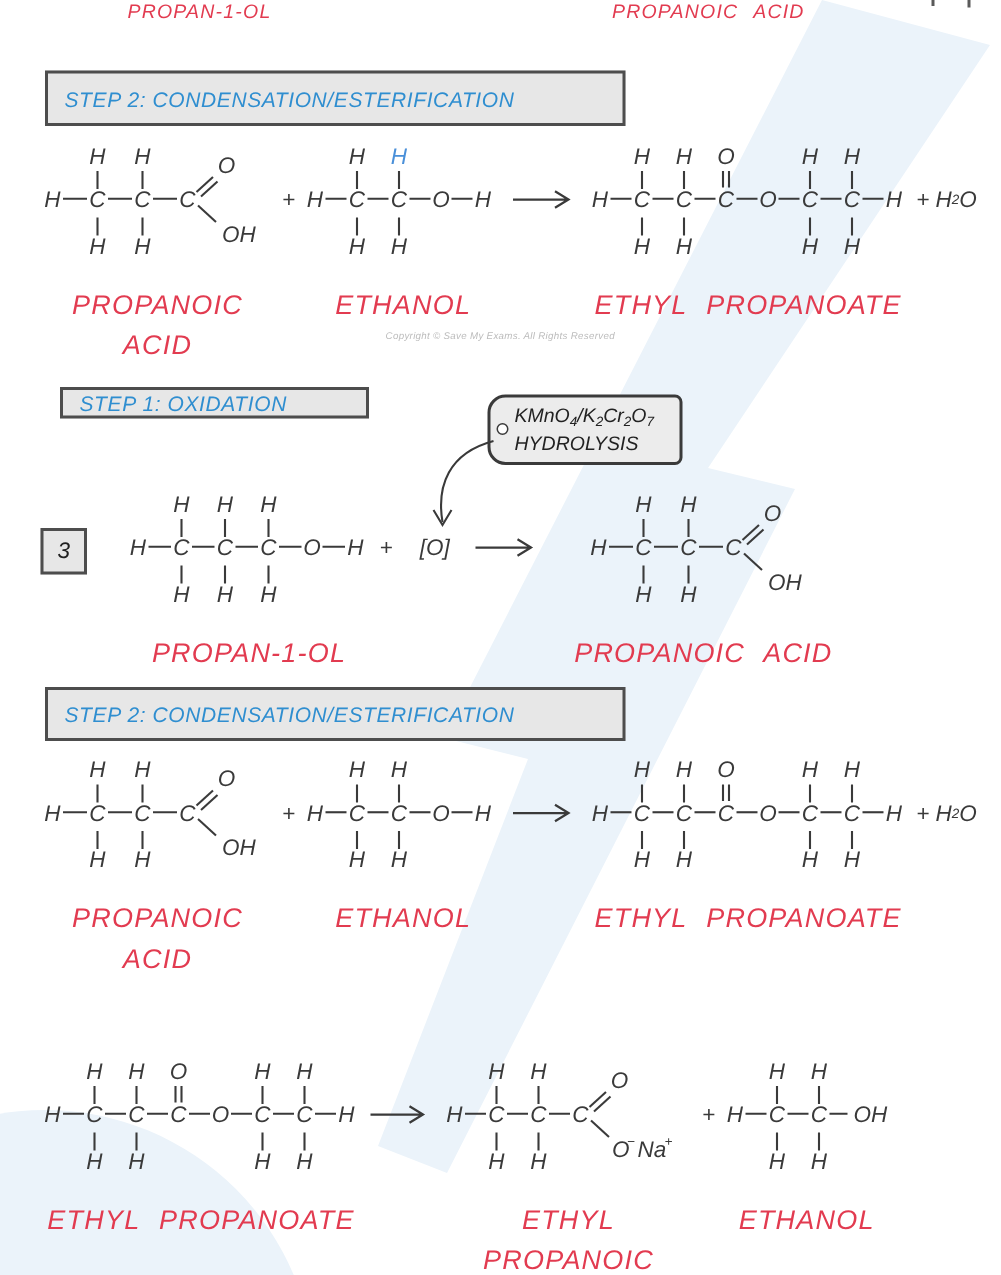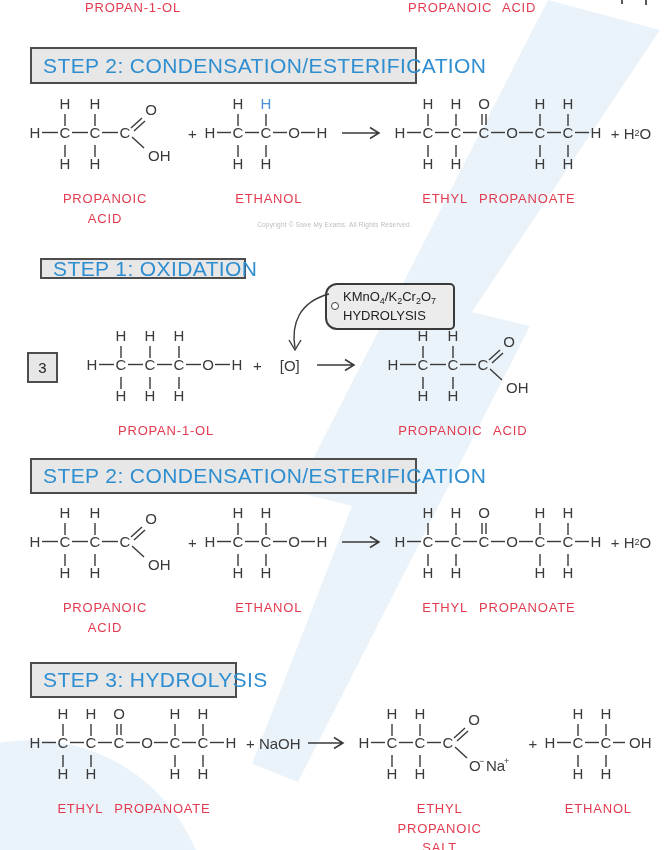--- a/index.html
+++ b/index.html
@@ -1,41 +1,41 @@
 <!DOCTYPE html>
 <html><head>
 <meta charset="utf-8">
 <style>
   html,body{margin:0;padding:0;}
   body{width:667px;height:850px;overflow:hidden;background:#ffffff;
        font-family:"Liberation Sans",sans-serif;position:relative;}
-  .page{position:absolute;inset:0;width:667px;height:850px;overflow:hidden;}
+  .page{position:absolute;inset:0;width:667px;height:850px;overflow:hidden;font-style:italic;}
   .watermark{position:absolute;left:0;top:0;z-index:0;}
   .layer{position:absolute;inset:0;z-index:1;}
   .step-box{position:absolute;background:#e7e7e7;border:2px solid #4d4d4d;
             box-sizing:border-box;display:flex;align-items:center;
-            padding-left:11px;color:#2f8ed0;font-size:21px;letter-spacing:.4px;
+            padding-left:11px;color:#2f8ed0;font-size:14px;letter-spacing:.4px;
             white-space:nowrap;}
   .remnant{position:absolute;top:0;color:#e23b50;font-size:13px;
            letter-spacing:.8px;word-spacing:6px;white-space:nowrap;}
   .stub{position:absolute;background:#5a5a5a;}
   .row{position:absolute;display:flex;align-items:flex-start;}
   .mol-cell{display:flex;flex-direction:column;align-items:center;}
-  .mol-label{color:#e23b50;font-size:13px;line-height:1.5;text-align:center;
+  .mol-label{color:#e23b50;font-size:18px;line-height:1.5;text-align:center;
              letter-spacing:.8px;word-spacing:7px;margin-top:2px;white-space:nowrap;}
   .op{height:84px;display:flex;align-items:center;font-size:15px;color:#3a3a3a;
       padding:0 3px;white-space:nowrap;}
   .sub{font-size:9px;vertical-align:-3px;}
   .num-box{position:absolute;left:27px;top:352px;width:31px;height:31px;
            background:#e7e7e7;border:2px solid #4d4d4d;box-sizing:border-box;
            display:flex;align-items:center;justify-content:center;
            font-size:15px;color:#222;}
   .tag{position:absolute;left:325px;top:263px;width:130px;background:#ececec;
        border:2px solid #3a3a3a;border-radius:12px 5px 5px 12px;box-sizing:border-box;
-       padding:3px 6px 3px 16px;font-size:13px;color:#222;line-height:1.35;margin-top:20px;}
+       padding:3px 6px 3px 16px;font-size:13px;color:#222;line-height:1.35;}
   .tag-hole{position:absolute;left:4px;top:50%;margin-top:-4px;width:8px;height:8px;
             border:1.4px solid #3a3a3a;border-radius:50%;background:#fff;box-sizing:border-box;}
   .curved-arrow{position:absolute;left:285px;top:292px;}
   .copyright{position:absolute;top:221px;left:0;width:100%;text-align:center;
              font-size:6.5px;color:#bcbcbc;letter-spacing:.2px;}
   svg text{font-family:"Liberation Sans",sans-serif;}
 </style>
 </head>
 <body>
 
@@ -353,23 +353,20 @@
             <div>ETHYL PROPANOATE</div>
           </div>
       </div>
       <div class="op">
           <span>+ H</span>
           <span class="sub">2</span>
           <span>O</span>
         </div>
     </div>
 
-    <div class="step-box" style="left:30px;top:662px;width:207px;height:36px;">
-      <span>STEP 3: HYDROLYSIS</span>
-    </div>
 
     <div class="row" style="left:25px;top:701px;">
       <div class="mol-cell">
         <div><svg width="218" height="92">
               <text x="10" y="47" font-size="15" text-anchor="middle" fill="#3a3a3a">H</text>
               <text x="38" y="47" font-size="15" text-anchor="middle" fill="#3a3a3a">C</text>
               <line x1="17" y1="41.5" x2="31" y2="41.5" stroke="#3a3a3a" stroke-width="1.4"></line>
               <text x="38" y="18" font-size="15" text-anchor="middle" fill="#3a3a3a">H</text>
               <line x1="38" y1="23" x2="38" y2="35" stroke="#3a3a3a" stroke-width="1.4"></line>
               <text x="38" y="78" font-size="15" text-anchor="middle" fill="#3a3a3a">H</text>
@@ -399,21 +396,20 @@
               <line x1="178" y1="23" x2="178" y2="35" stroke="#3a3a3a" stroke-width="1.4"></line>
               <text x="178" y="78" font-size="15" text-anchor="middle" fill="#3a3a3a">H</text>
               <line x1="178" y1="54" x2="178" y2="66" stroke="#3a3a3a" stroke-width="1.4"></line>
               <text x="206" y="47" font-size="15" text-anchor="middle" fill="#3a3a3a">H</text>
               <line x1="185" y1="41.5" x2="199" y2="41.5" stroke="#3a3a3a" stroke-width="1.4"></line>
             </svg></div>
         <div class="mol-label">
             <div>ETHYL PROPANOATE</div>
           </div>
       </div>
-      <div class="op">+ NaOH</div>
       <div class="op">
         <svg width="44" height="14">
             <path d="M1,7 H35 M27,1.5 L36,7 L27,12.5" stroke="#3a3a3a" stroke-width="1.5" fill="none"></path>
           </svg>
       </div>
       <div class="mol-cell">
         <div><svg width="172" height="92">
               <text x="10" y="47" font-size="15" text-anchor="middle" fill="#3a3a3a">H</text>
               <text x="38" y="47" font-size="15" text-anchor="middle" fill="#3a3a3a">C</text>
               <line x1="17" y1="41.5" x2="31" y2="41.5" stroke="#3a3a3a" stroke-width="1.4"></line>

